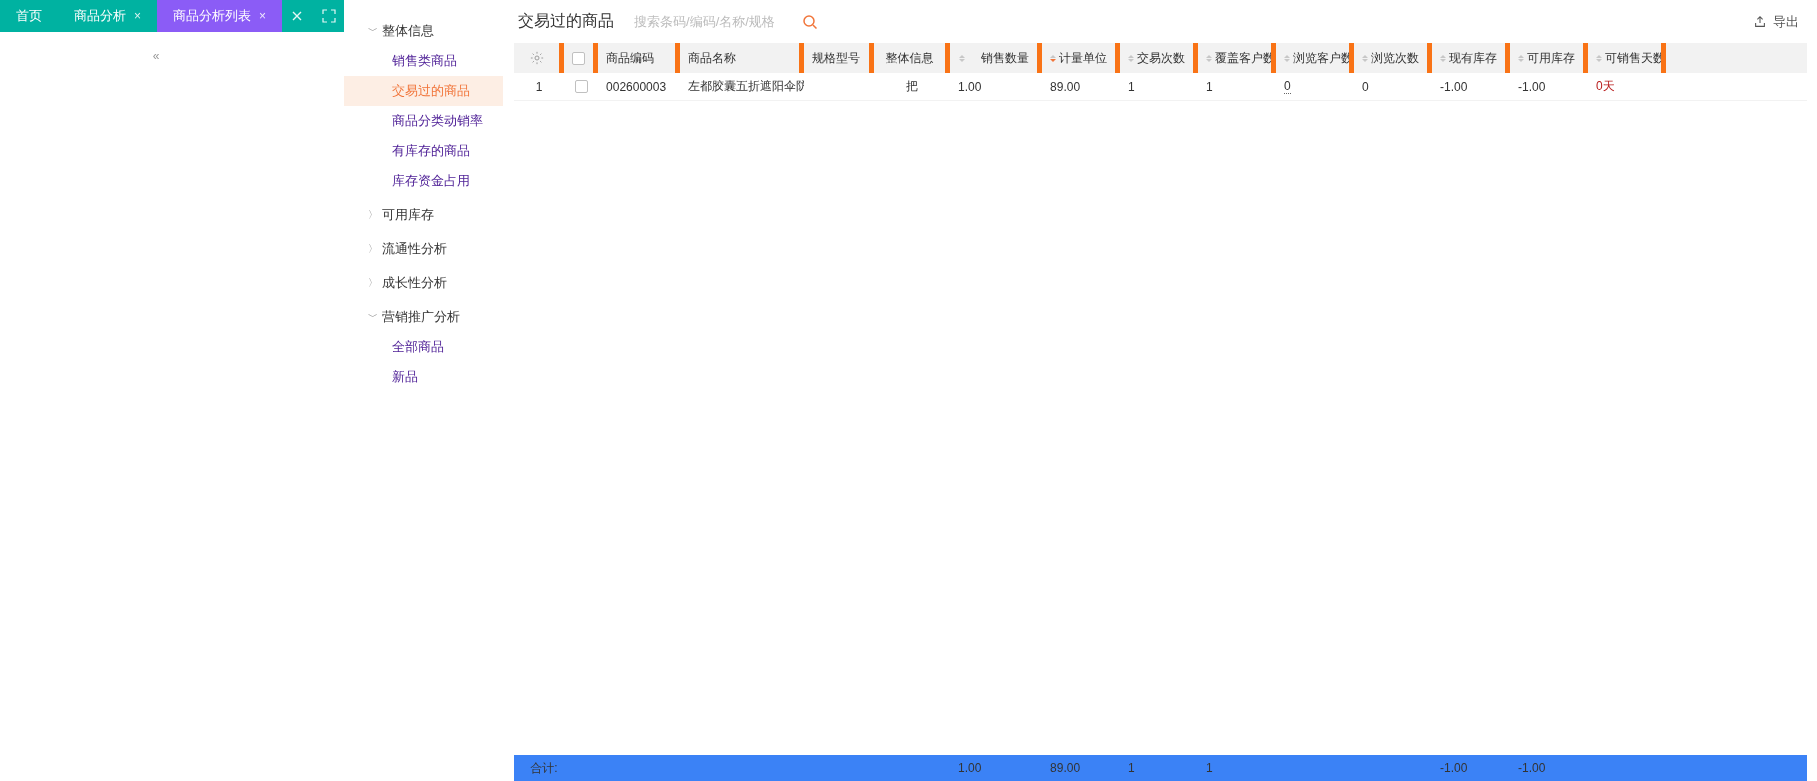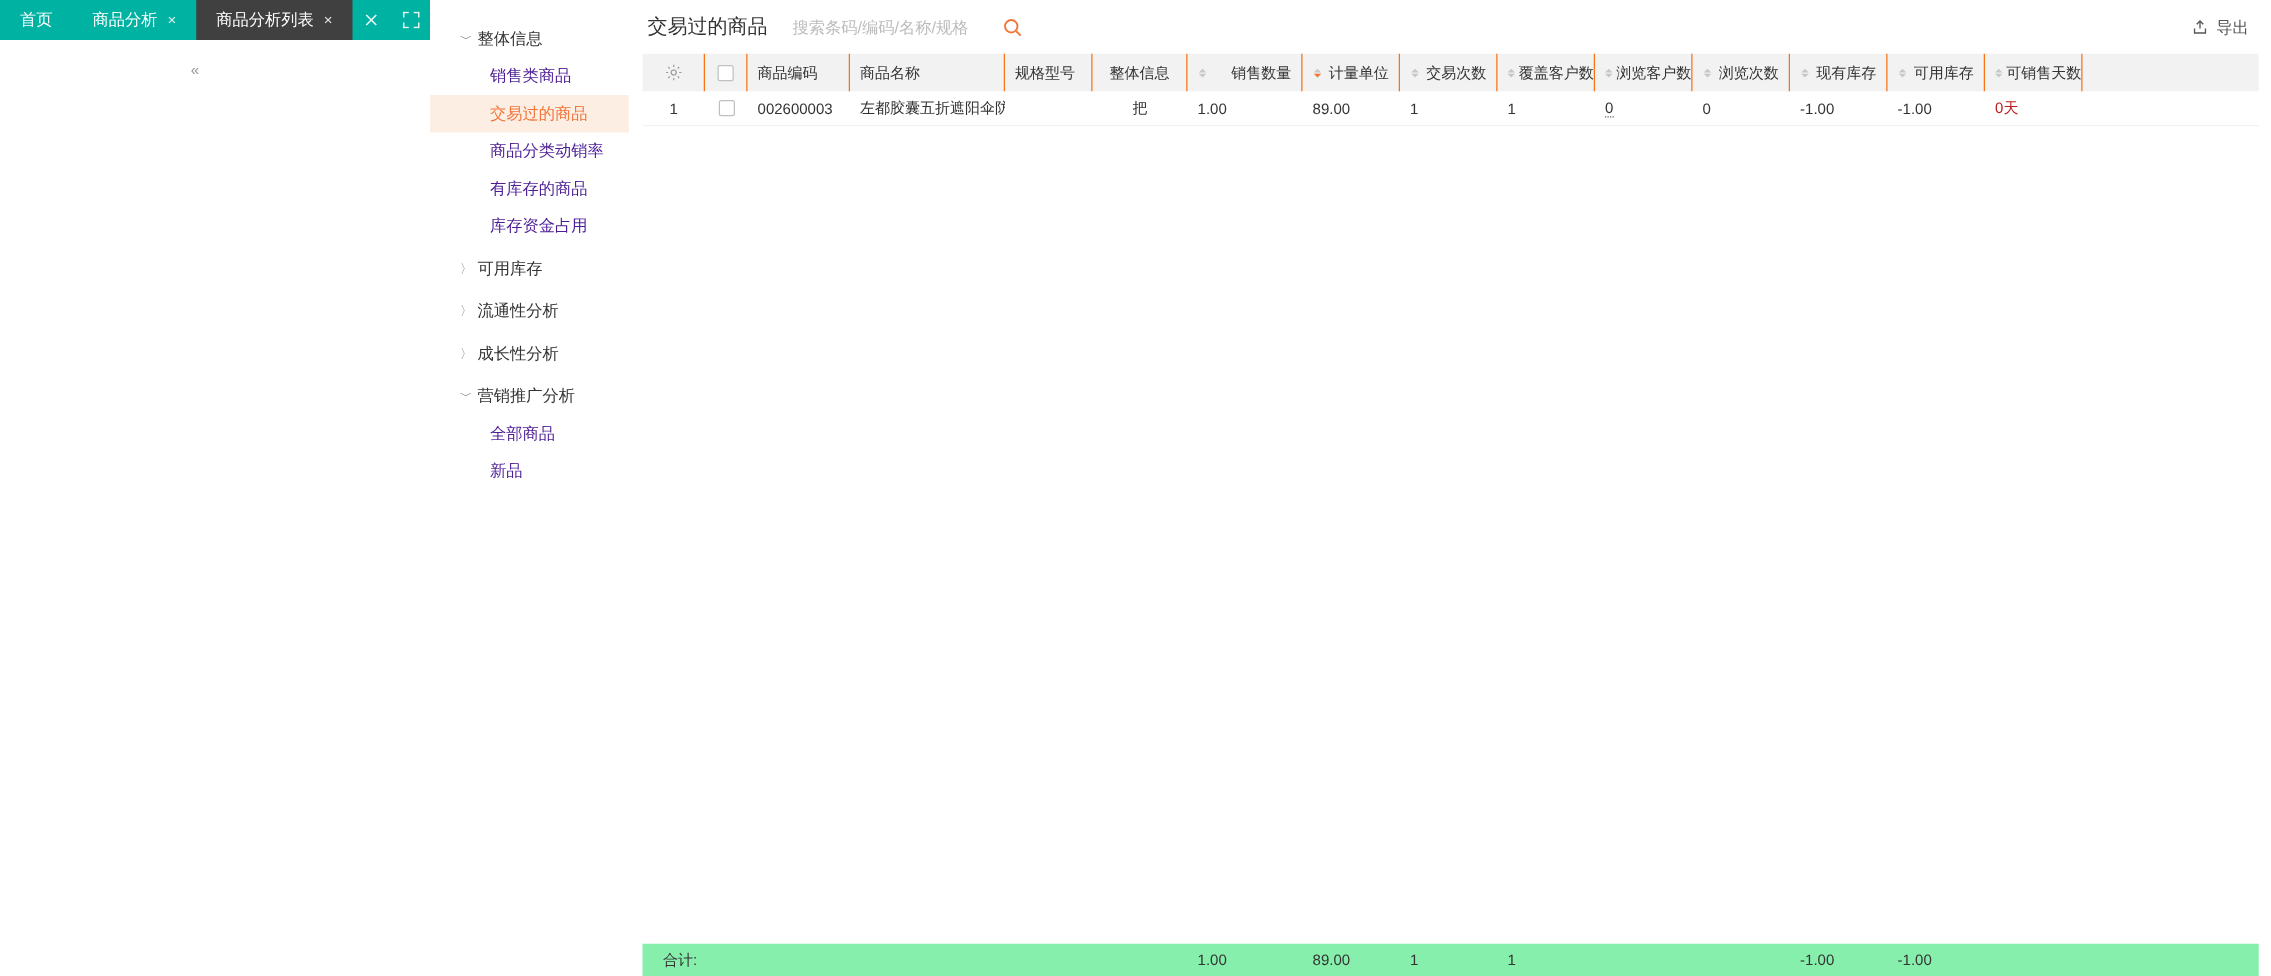--- a/index.html
+++ b/index.html
@@ -2,21 +2,21 @@
 <html><head>
 <meta charset="utf-8">
 <style>
 *{box-sizing:border-box;margin:0;padding:0;font-family:"Microsoft YaHei","PingFang SC",Arial,sans-serif}
 body{font-size:12px;color:#333;background:#fff;overflow:hidden}
 .app{width:1817px;height:781px;display:flex;flex-direction:row;position:relative}
 .topbar-spacer{height:6px;background:#fff}
 .tabbar{display:flex;align-items:stretch;height:32px;background:#00b2a1;color:#fff;position:relative}
 .tab{display:flex;align-items:center;padding:0 16px;font-size:13px;cursor:pointer;white-space:nowrap;gap:8px}
 .tab.inactive{background:#00b2a1}
-.tab.active{background:#404040}
+.tab.active{background:#8b5cf6}
 .tab .close{font-size:12px;opacity:.85;cursor:pointer}
 .tabbar-right{margin-left:auto;display:flex;align-items:center;padding:0 8px;gap:18px}
 .tabbar-right .icon{opacity:.9;cursor:pointer}
 .tabbar-right svg{display:block}
 .body{flex:1;display:flex;min-height:0}
 .sidebar{width:160px;border-right:1px solid transparent;padding-top:16px;background:#fff}
 .collapse-handle{position:absolute;top:46px;left:146px;width:20px;height:20px;display:flex;align-items:center;justify-content:center;color:#999;cursor:pointer;background:#fff}
 .sgroup{margin-bottom:4px}
 .sgroup .head{display:flex;align-items:center;padding:6px 16px 6px 24px;color:#333;cursor:pointer;font-size:13px;gap:4px}
 .sgroup .chev{width:10px;color:#888;font-size:10px}
@@ -28,21 +28,21 @@
 .search-wrap{display:flex;align-items:center;position:relative;margin-left:6px}
 .search-input{border:none;outline:none;font-size:13px;color:#333;padding:4px 28px 4px 2px;width:170px;background:transparent}
 .search-input::placeholder{color:#bcbcbc}
 .search-btn{color:#f1753a;font-size:16px;cursor:pointer;display:flex;align-items:center}
 .export{margin-left:auto;display:flex;align-items:center;gap:6px;color:#555;font-size:13px;cursor:pointer}
 .export svg{width:14px;height:14px}
 .table{flex:1;display:flex;flex-direction:column;min-height:0;margin:0 10px 0 10px}
 .thead,.trow,.tfoot{display:flex;align-items:stretch}
 .thead{background:#f2f2f2;height:30px;font-size:12px;color:#333}
 .th,.td{display:flex;align-items:center;padding:0 8px;border-right:1px solid #e6e6e6;overflow:hidden;white-space:nowrap}
-.thead .th{border-right:1px solid #f97316}
+.thead .th{border-right:5px solid #f97316}
 .th.right,.td.right{justify-content:space-between}
 .th.center,.td.center{justify-content:center}
 .sort{width:8px;height:14px;margin-right:3px;display:flex;flex-direction:column;align-items:center;justify-content:center;gap:0}
 .sort i{width:0;height:0;border-left:3px solid transparent;border-right:3px solid transparent}
 .sort .u{border-bottom:3.5px solid #c7c7c7;margin-bottom:1px}
 .sort .d{border-top:3.5px solid #c7c7c7}
 .sort.desc .d{border-top-color:#f1753a}
 .col-gear{width:50px;justify-content:center}
 .col-chk{width:34px;justify-content:center}
 .col-code{width:82px}
@@ -59,21 +59,21 @@
 .col-astock{width:78px}
 .col-days{width:78px}
 .col-tag{flex:1}
 .gear{width:14px;height:14px;color:#999}
 .chkbox{width:13px;height:13px;border:1px solid #c0c0c0;border-radius:2px;background:#fff;cursor:pointer}
 .tbody{flex:1;overflow:auto}
 .trow{height:28px;font-size:12px;color:#333;border-bottom:1px solid #f2f2f2}
 .trow .td{border-right:none}
 .underline-val{border-bottom:1px dotted #666;padding-bottom:0;cursor:pointer}
 .danger{color:#b91c1c}
-.tfoot{background:#86efac;height:26px;font-size:12px;color:#333;margin-top:auto}
+.tfoot{background:#3b82f6;height:26px;font-size:12px;color:#333;margin-top:auto}
 .tfoot .td{border-right:none}
 .tfoot .label{padding-left:18px}
 </style>
 </head>
 <body>
 
 <div class="app">
 <div class="topbar-spacer"></div>
 <div class="tabbar">
   <div class="tab inactive">

